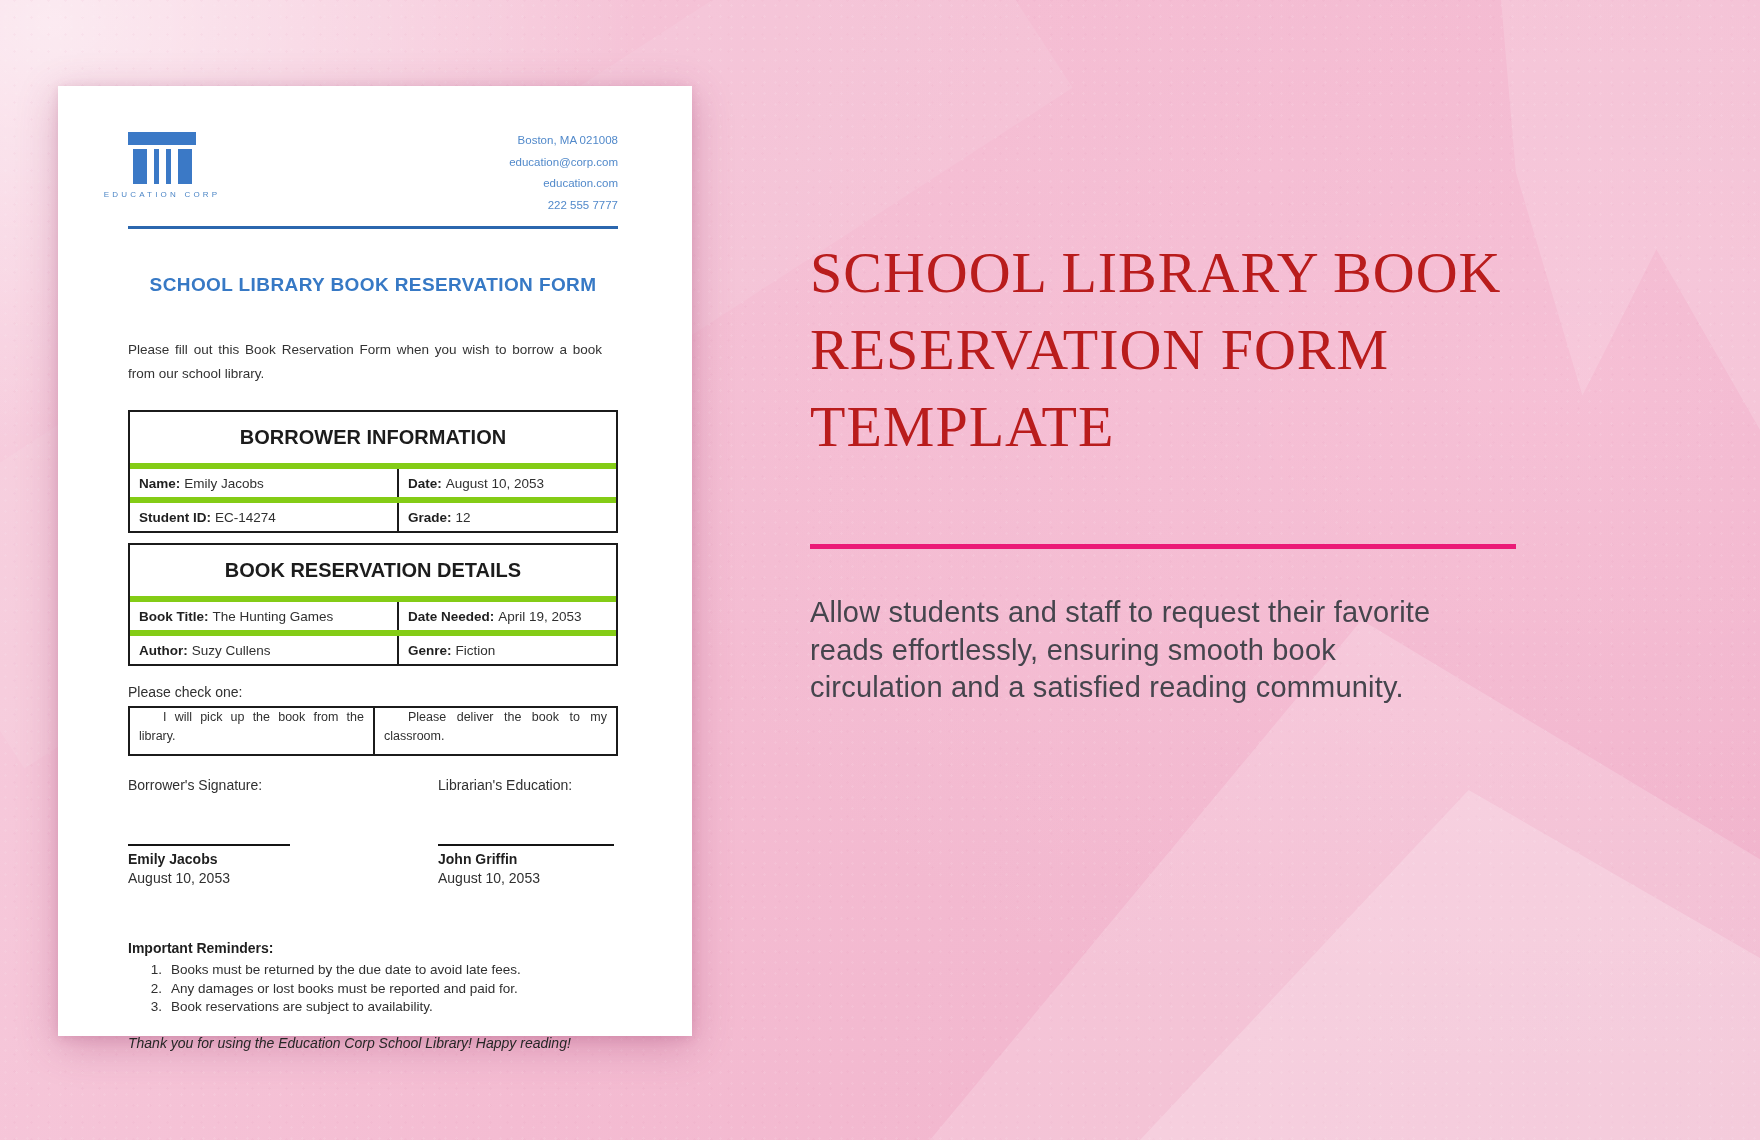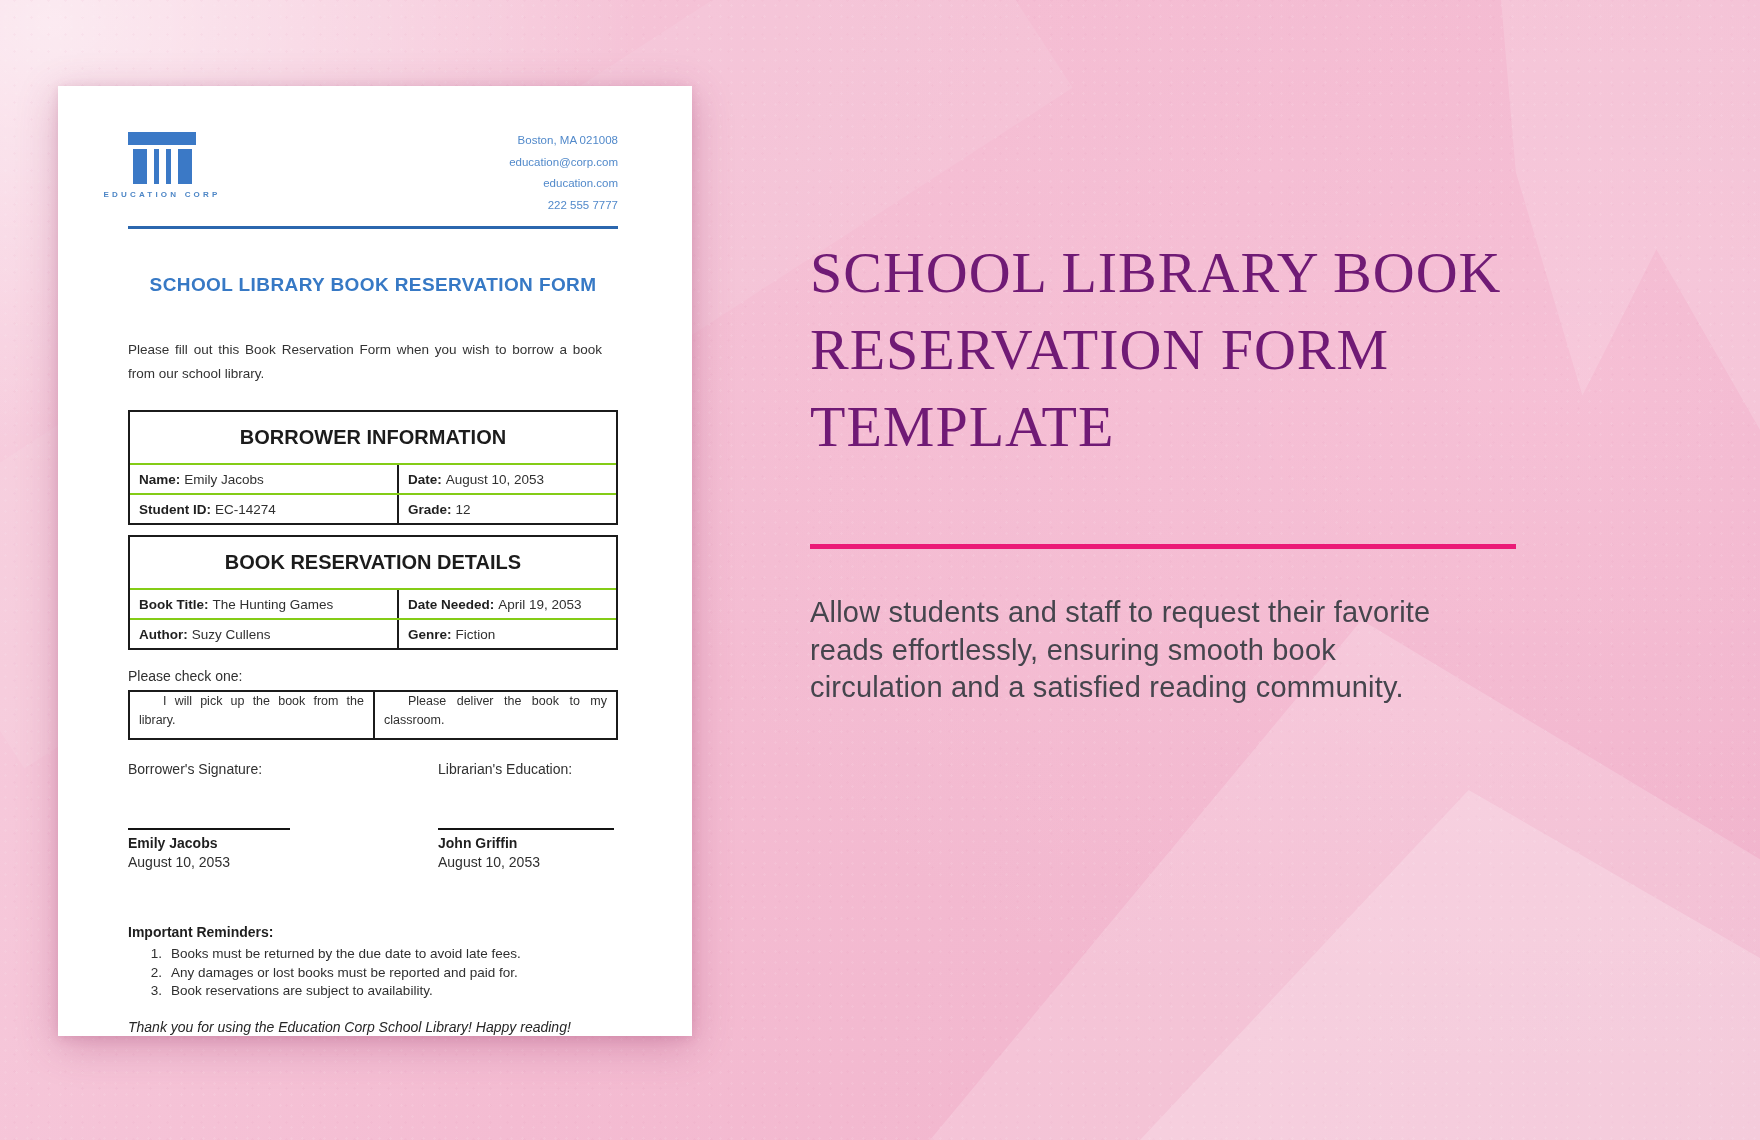--- a/index.html
+++ b/index.html
@@ -40,32 +40,32 @@
     box-shadow:0 10px 38px rgba(150,50,100,.30),0 2px 10px rgba(150,50,100,.16);
     color:#303030;font-size:13.5px;
   }
   .doc-header{display:flex;justify-content:space-between;margin-top:46px;height:90px;}
   .logo-block{width:68px;position:relative;}
   .logo-bar{width:68px;height:13px;background:#3b79c6;}
   .logo-pillars{display:flex;justify-content:center;gap:7px;margin-top:4px;height:35px;}
   .logo-pillars span{display:block;height:35px;background:#3b79c6;}
   .pw{width:14px;}.pn{width:5px;}
   .logo-text{position:absolute;top:58px;left:50%;transform:translateX(-50%);
-    font-size:8px;letter-spacing:3.2px;color:#4d86c6;white-space:nowrap;font-weight:700;}
+    font-size:8px;letter-spacing:3.2px;color:#4d86c6;white-space:nowrap;font-weight:400;}
   .contact{text-align:right;font-size:11.5px;line-height:21.5px;color:#5189ca;margin-top:-2px;}
   .rule{height:3px;background:#2b67ae;margin-top:4px;}
   .doc-title{margin:46px 0 0 0;font-size:19px;font-weight:700;color:#3779c5;
     text-align:center;letter-spacing:.4px;line-height:20px;}
   .intro{margin:43px 16px 0 0;line-height:24px;text-align:justify;color:#333;}
   
   .tbl{margin-top:24px;border:2px solid #1b1b1b;}
   .tbl.second{margin-top:10px;}
   .tbl-head{height:51px;display:flex;align-items:center;justify-content:center;
     font-weight:700;font-size:20px;color:#1c1c1c;}
-  .tbl-row{display:flex;border-top:2px solid #84cc16;gap:48px;}
+  .tbl-row{display:flex;border-top:6px solid #84cc16;gap:48px;}
   .cell{flex:1 1 50%;height:28px;display:flex;align-items:center;padding-left:9px;box-sizing:border-box;}
   .cell + .cell{border-left:2px solid #1b1b1b;}
   .cell b{margin-right:4px;color:#1f1f1f;}
   .check-prompt{margin-top:18px;font-size:14px;}
   .check-tbl{margin-top:6px;border:2px solid #1b1b1b;display:flex;}
   .ccell{flex:1 1 50%;padding:0 9px 8px 9px;box-sizing:border-box;
     font-size:12.5px;line-height:19px;}
   .ccell + .ccell{border-left:2px solid #1b1b1b;}
   .jline{text-align:justify;text-align-last:justify;text-indent:24px;}
   .sig-row{position:relative;margin-top:21px;height:17px;font-size:14px;}
@@ -78,21 +78,21 @@
   .rem-title{margin-top:53px;font-weight:700;font-size:14px;color:#1f1f1f;}
   .rem-list{margin-top:5px;}
   .rem-item{display:flex;line-height:18.5px;}
   .rem-num{width:34px;text-align:right;flex:0 0 34px;}
   .rem-text{margin-left:9px;}
   .thanks{margin-top:18px;font-style:italic;font-size:14px;color:#262626;}
 
   
   .panel-title{position:absolute;left:810px;top:234px;z-index:6;
     font-family:"Liberation Serif",serif;font-size:58px;line-height:77px;
-    color:#701a75;letter-spacing:1px;font-weight:400;}
+    color:#b91c1c;letter-spacing:1px;font-weight:400;}
   .panel-divider{position:absolute;left:810px;top:544px;width:706px;height:5px;
     background:#eb1a77;z-index:6;}
   .panel-desc{position:absolute;left:810px;top:594px;z-index:6;
     font-size:29px;line-height:37.5px;color:#45454d;letter-spacing:.2px;}
 </style>
 </head>
 <body>
 
 <div id="bg"></div>
 <div class="band"></div>

